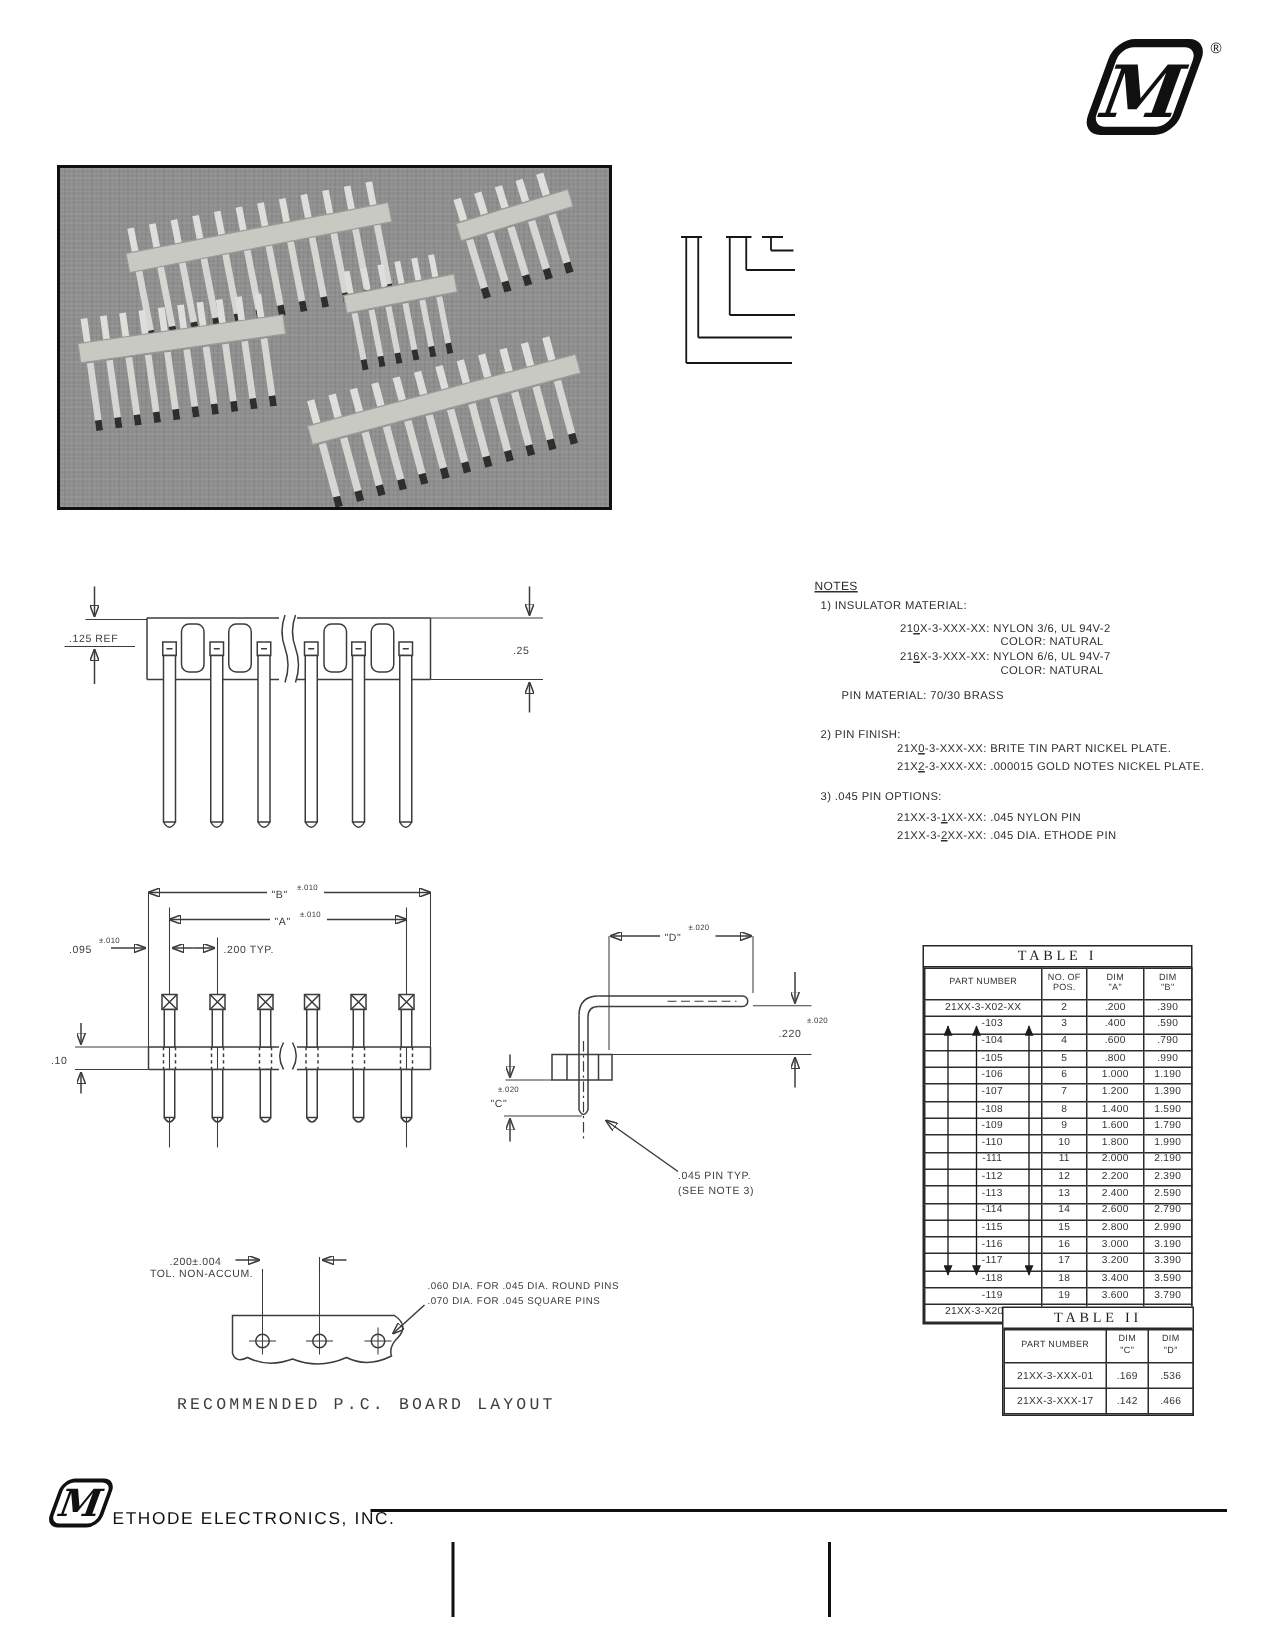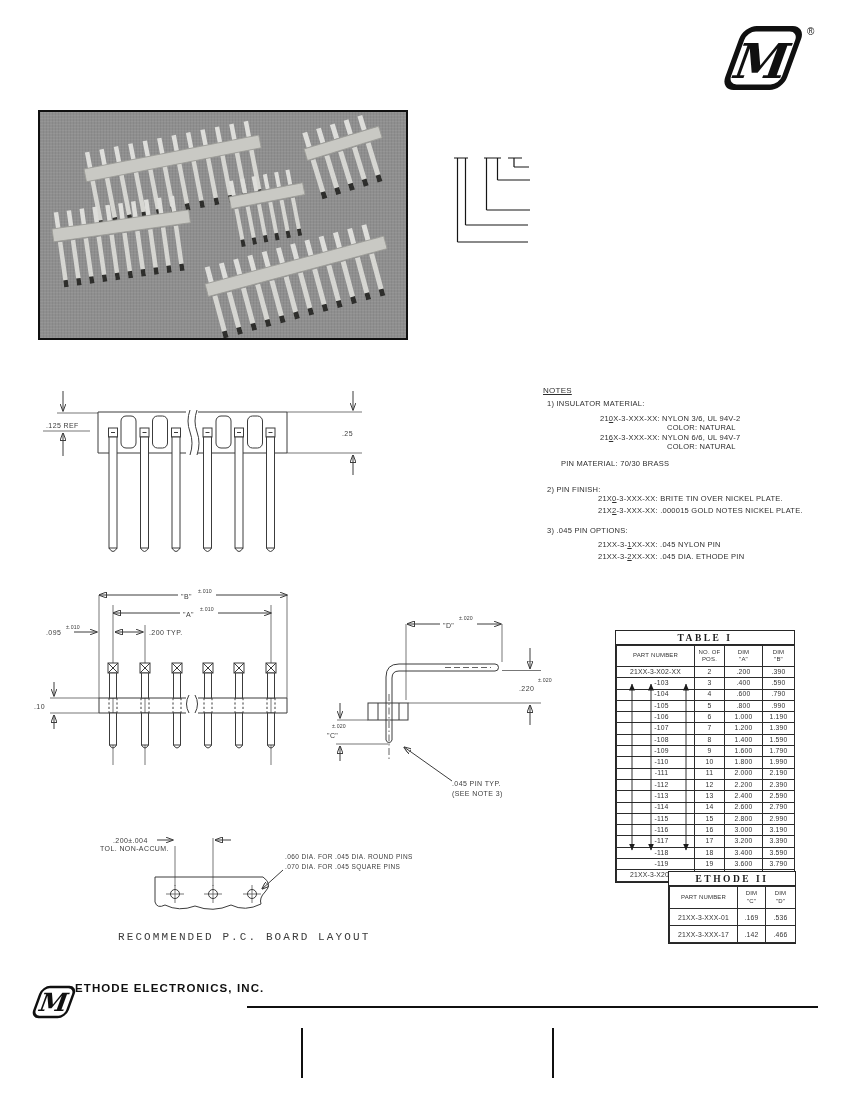--- a/index.html
+++ b/index.html
@@ -34,38 +34,38 @@
 
   
   .notes{position:absolute;left:543px;top:386px;width:312px;font-size:7.5px;
          line-height:9.4px;letter-spacing:.25px;color:#2e2e2e;}
   .notes .ttl{font-size:8px;text-decoration:underline;margin-bottom:4px;}
   .notes .u{text-decoration:underline;}
   .nl{white-space:nowrap;}
 
   
   .tbl{position:absolute;border:1.5px solid #262626;background:#fff;box-sizing:content-box;}
-  .tbl .ttl{font-family:"Liberation Serif",serif;font-weight:bold;text-align:center;
+  .tbl .ttl{font-family:"Liberation Serif",serif;font-weight:normal;text-align:center;
             letter-spacing:2.5px;font-size:9.5px;color:#1d1d1d;
             border-bottom:1px solid #262626;padding:2px 0 1px;}
   .tbl table{border-collapse:collapse;table-layout:fixed;}
   .tbl td{border:1px solid #2c2c2c;text-align:center;padding:0;color:#333;
           letter-spacing:.2px;overflow:hidden;}
   #t1 td{font-size:6.8px;height:10.3px;line-height:1;}
   #t1 tr.hd td{font-size:6px;height:20px;line-height:1.25;white-space:pre-line;}
   #t1 tr.mid td:first-child{padding-left:12px;}
   #t2 td{font-size:6.8px;height:16px;}
   #t2 tr.hd td{font-size:6px;height:21px;line-height:1.25;white-space:pre-line;}
   .t1arrows{pointer-events:none;}
   .t1arrows line{stroke:#1c1c1c;stroke-width:.9;}
 
   
   .caption{position:absolute;left:118px;top:931px;font-size:11px;letter-spacing:2.1px;
            color:#3c3c3c;font-family:Liberation Mono, monospace;}
-  .company{position:absolute;left:75px;top:982px;font-size:11.5px;font-weight:bold;
+  .company{position:absolute;left:75px;top:1007px;font-size:11.5px;font-weight:normal;
            letter-spacing:1.1px;color:#101010;}
   .rule{position:absolute;left:247px;top:1006px;width:571px;height:1.6px;background:#101010;}
   .tick{position:absolute;top:1028px;width:1.5px;height:50px;background:#101010;}
 </style>
 </head>
 <body>
 
 <div class="page">
 
   <svg class="abs" style="left:710px;top:20px" width="108" height="82" viewBox="0 0 108 82">
@@ -128,21 +128,21 @@
 
   <div class="notes">
     <div class="ttl">NOTES</div>
     <div class="nl" style="margin-left:4px">1) INSULATOR MATERIAL:</div>
     <div class="nl" style="margin-left:57px;margin-top:5px"><span>21</span><span class="u">0</span><span>X-3-XXX-XX:</span><span> NYLON 3/6, UL 94V-2</span></div>
     <div class="nl" style="margin-left:124px">COLOR: NATURAL</div>
     <div class="nl" style="margin-left:57px"><span>21</span><span class="u">6</span><span>X-3-XXX-XX:</span><span> NYLON 6/6, UL 94V-7</span></div>
     <div class="nl" style="margin-left:124px">COLOR: NATURAL</div>
     <div class="nl" style="margin-left:18px;margin-top:8px">PIN MATERIAL: 70/30 BRASS</div>
     <div class="nl" style="margin-left:4px;margin-top:16px">2) PIN FINISH:</div>
-    <div class="nl" style="margin-left:55px"><span>21X</span><span class="u">0</span><span>-3-XXX-XX:</span><span> BRITE TIN OVER NICKEL PLATE.</span></div>
+    <div class="nl" style="margin-left:55px"><span>21X</span><span class="u">0</span><span>-3-XXX-XX:</span><span> BRITE TIN PART NICKEL PLATE.</span></div>
     <div class="nl" style="margin-left:55px;margin-top:2px"><span>21X</span><span class="u">2</span><span>-3-XXX-XX:</span><span> .000015 GOLD NOTES NICKEL PLATE.</span></div>
     <div class="nl" style="margin-left:4px;margin-top:11px">3) .045 PIN OPTIONS:</div>
     <div class="nl" style="margin-left:55px;margin-top:5px"><span>21XX-3-</span><span class="u">1</span><span>XX-XX:</span><span> .045 NYLON PIN</span></div>
     <div class="nl" style="margin-left:55px;margin-top:2px"><span>21XX-3-</span><span class="u">2</span><span>XX-XX:</span><span> .045 DIA. ETHODE PIN</span></div>
   </div>
 
   <svg class="abs dwg" style="left:40px;top:388px" width="345" height="175" viewBox="0 0 345 175">
     <defs>
       <marker id="d1a" markerWidth="8" markerHeight="6" refX="7.5" refY="3" orient="auto-start-reverse" markerUnits="userSpaceOnUse">
         <path d="M0,0 L8,3 L0,6 Z" fill="#3c3c3c" stroke="none"></path>
@@ -505,21 +505,21 @@
       <marker id="t1a" markerWidth="7" markerHeight="6" refX="6.5" refY="3" orient="auto-start-reverse" markerUnits="userSpaceOnUse">
         <path d="M0,0 L7,3 L0,6 Z" fill="#1c1c1c" stroke="none"></path>
       </marker>
     </defs>
     <line x1="13" y1="6" x2="13" y2="172" marker-start="url(#t1a)" marker-end="url(#t1a)"></line>
     <line x1="32" y1="6" x2="32" y2="172" marker-start="url(#t1a)" marker-end="url(#t1a)"></line>
     <line x1="67" y1="6" x2="67" y2="172" marker-start="url(#t1a)" marker-end="url(#t1a)"></line>
   </svg>
 
   <div class="tbl" id="t2" style="left:668px;top:871px;width:126px">
-    <div class="ttl">ETHODE II</div>
+    <div class="ttl">TABLE II</div>
     <table style="width:126px">
       <colgroup>
           <col style="width:68px">
           <col style="width:28px">
           <col style="width:30px">
         </colgroup>
       <tbody>
           <tr class="hd">
         <td>PART NUMBER</td>
         <td>DIM

